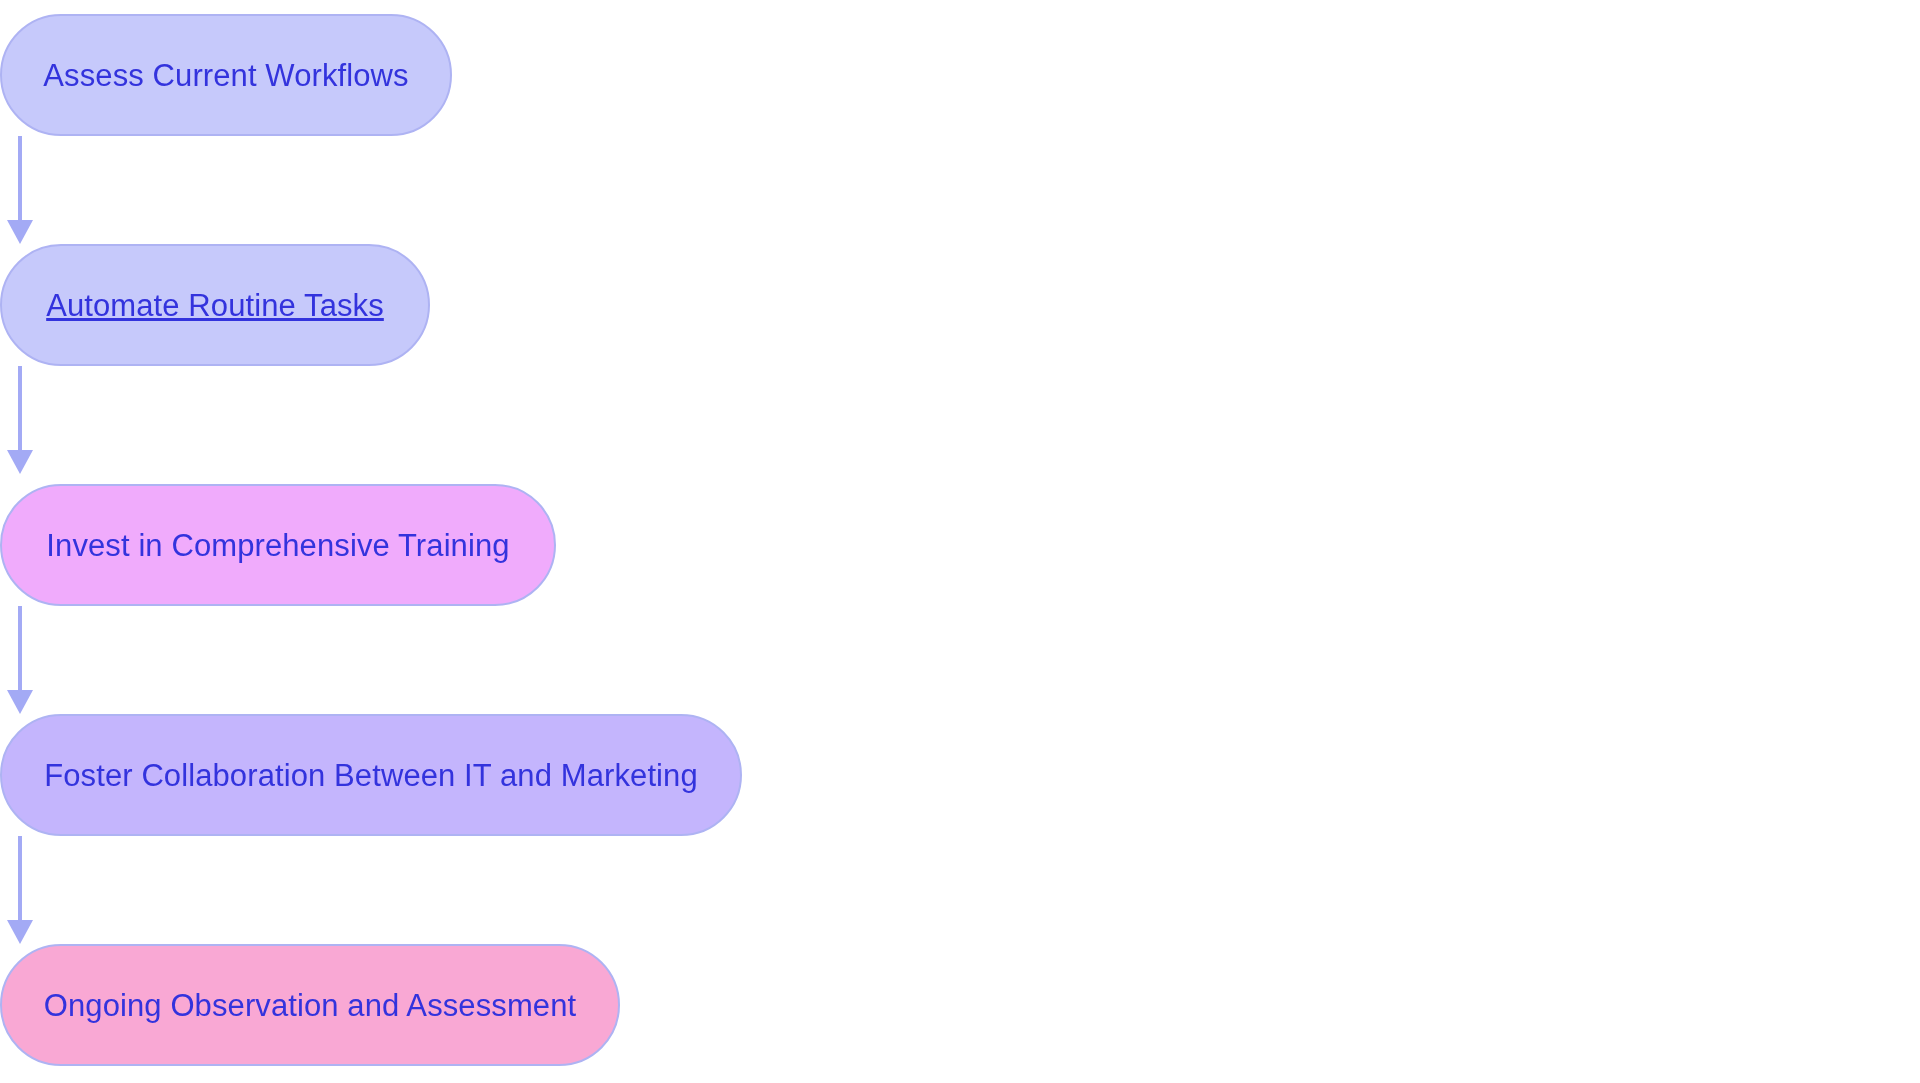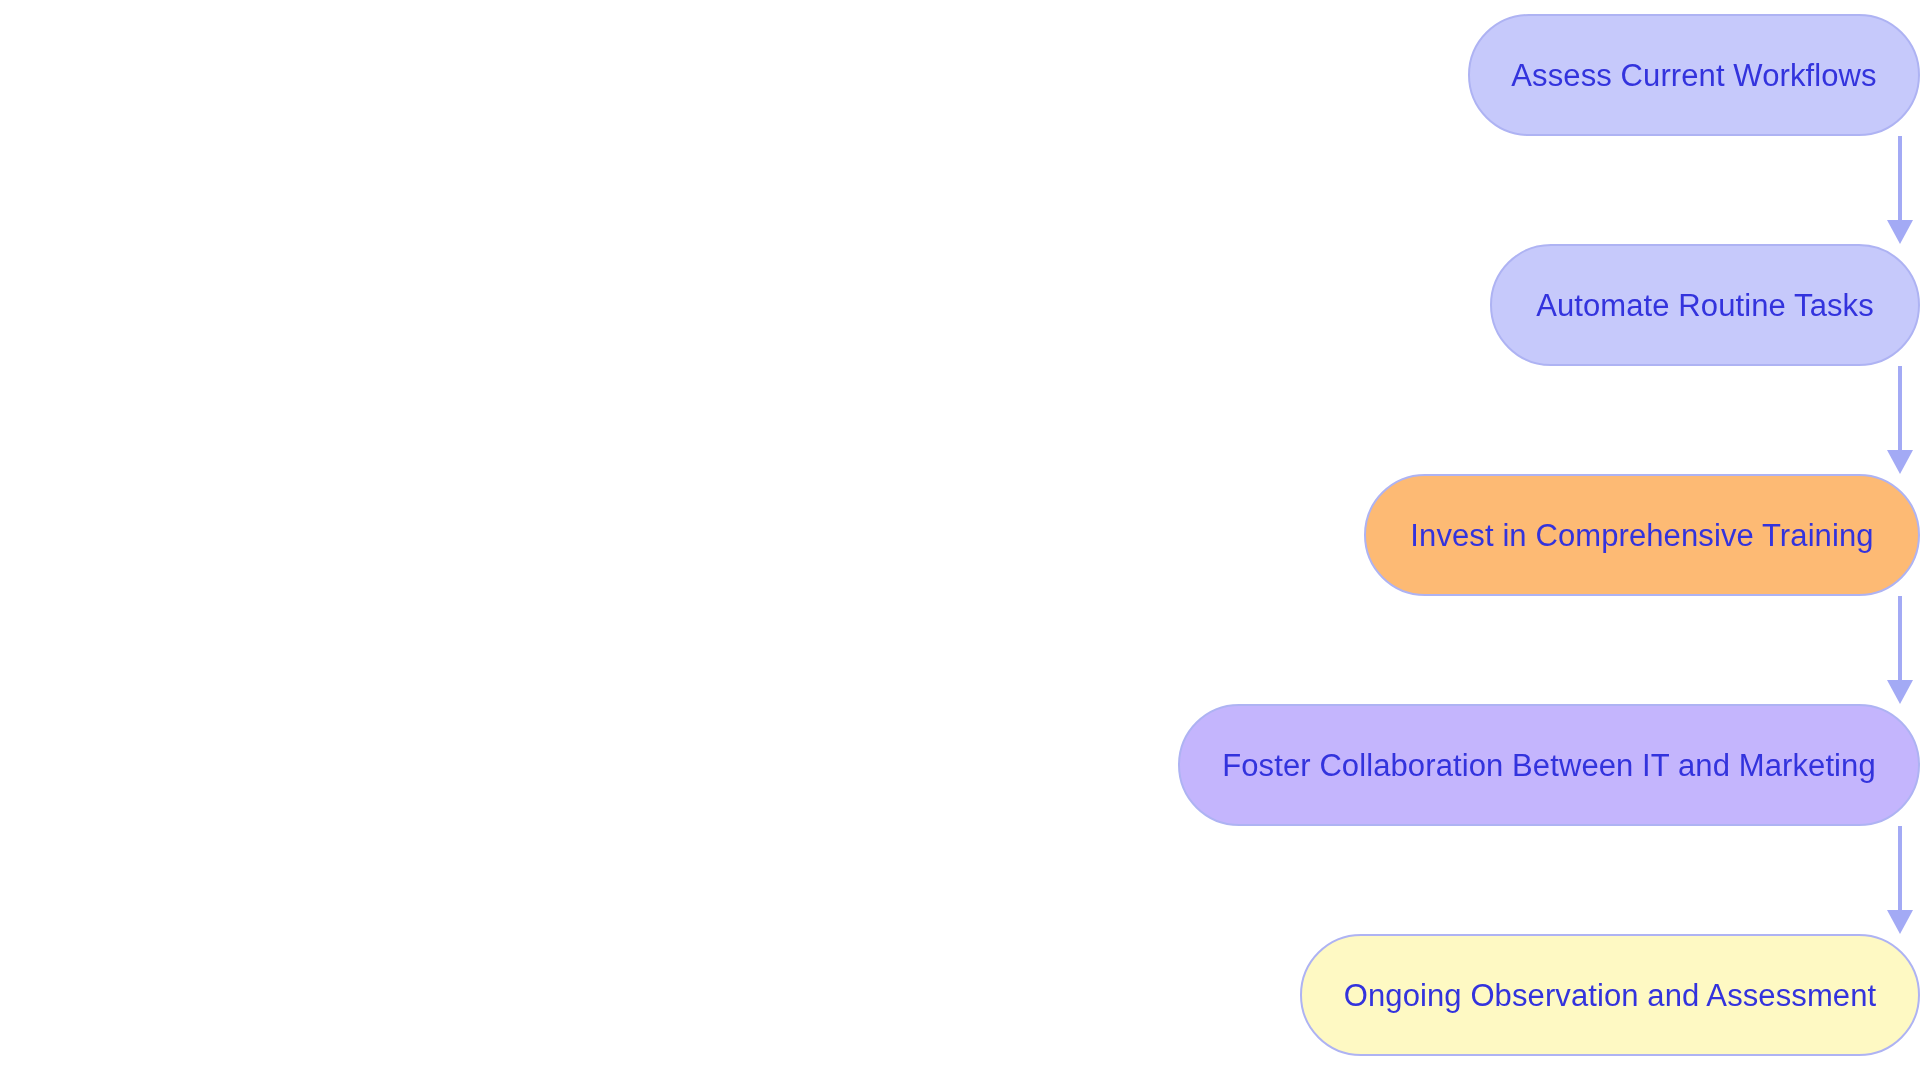--- a/index.html
+++ b/index.html
@@ -16,21 +16,21 @@
     font-family: "Liberation Sans", "DejaVu Sans", sans-serif;
   }
 
   #flowchart {
     position: relative;
     width: 1920px;
     height: 1083px;
     background: #ffffff;
     display: flex;
     flex-direction: column;
-    align-items: flex-end;
+    align-items: flex-start;
   }
 
   .flow-node {
     position: relative;
     height: 122px;
     border-radius: 9999px;
     background: #c6c9fb;
     border: 2px solid #aeb3f3;
     display: flex;
     align-items: center;
@@ -93,43 +93,43 @@
   <div class="flow-node node-w-1" style="background: rgb(198, 201, 251); border-color: rgb(174, 179, 243);">
     <span class="flow-node-label" style="color: rgb(51, 51, 221);">Assess Current Workflows</span>
   </div>
 
   <div class="flow-connector">
     <div class="connector-shaft" style="background: rgb(163, 170, 245);"></div>
     <div class="connector-head" style="border-top-color: rgb(163, 170, 245);"></div>
   </div>
 
   <div class="flow-node node-w-2" style="background: rgb(198, 201, 251); border-color: rgb(174, 179, 243);">
-    <span class="flow-node-label" style="color: rgb(51, 51, 221);">Automate Routine Tasks</span>
+    <span class="flow-node-label" style="color: rgb(51, 51, 221); text-decoration: underline;">Automate Routine Tasks</span>
   </div>
 
   <div class="flow-connector">
     <div class="connector-shaft" style="background: rgb(163, 170, 245);"></div>
     <div class="connector-head" style="border-top-color: rgb(163, 170, 245);"></div>
   </div>
 
-  <div class="flow-node node-w-3" style="background: #fdba74; border-color: rgb(174, 179, 243);">
+  <div class="flow-node node-w-3" style="background: #f0abfc; border-color: rgb(174, 179, 243); margin-top: 10px;">
     <span class="flow-node-label" style="color: rgb(51, 51, 221);">Invest in Comprehensive Training</span>
   </div>
 
   <div class="flow-connector">
     <div class="connector-shaft" style="background: rgb(163, 170, 245);"></div>
     <div class="connector-head" style="border-top-color: rgb(163, 170, 245);"></div>
   </div>
 
   <div class="flow-node node-w-4" style="background: #c4b5fd; border-color: rgb(174, 179, 243);">
     <span class="flow-node-label" style="color: rgb(51, 51, 221);">Foster Collaboration Between IT and Marketing</span>
   </div>
 
   <div class="flow-connector">
     <div class="connector-shaft" style="background: rgb(163, 170, 245);"></div>
     <div class="connector-head" style="border-top-color: rgb(163, 170, 245);"></div>
   </div>
 
-  <div class="flow-node node-w-5" style="background: #fef9c3; border-color: rgb(174, 179, 243);">
+  <div class="flow-node node-w-5" style="background: #f9a8d4; border-color: rgb(174, 179, 243);">
     <span class="flow-node-label" style="color: rgb(51, 51, 221);">Ongoing Observation and Assessment</span>
   </div>
 
 </div>
 
 </body></html>

